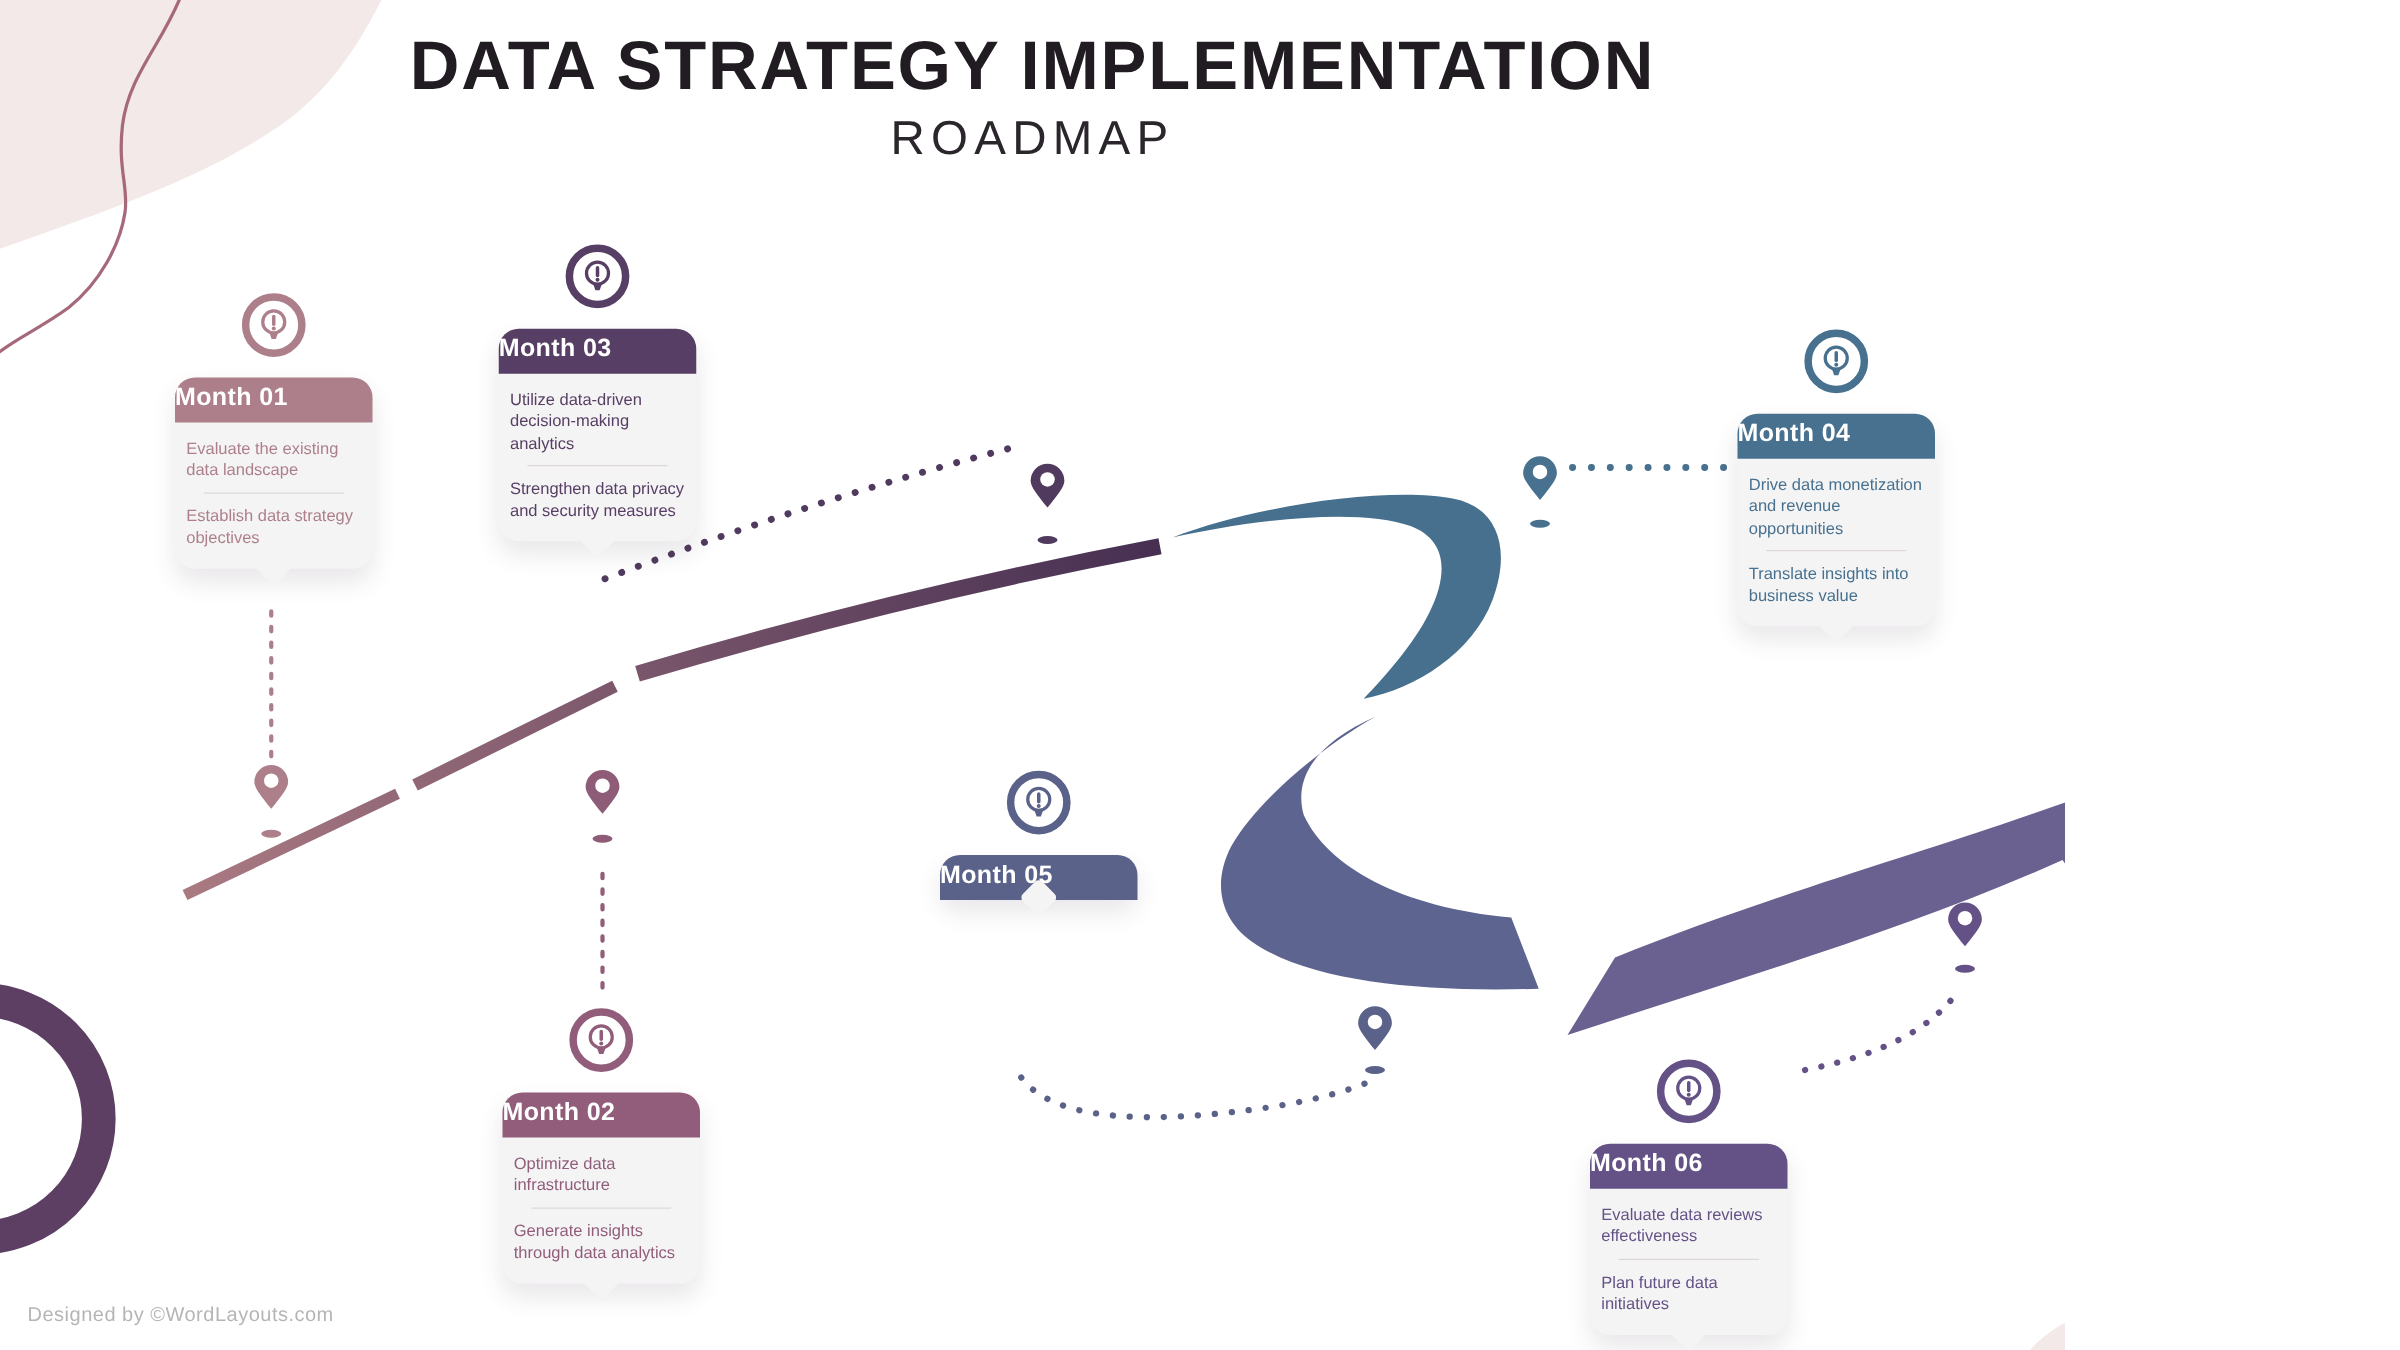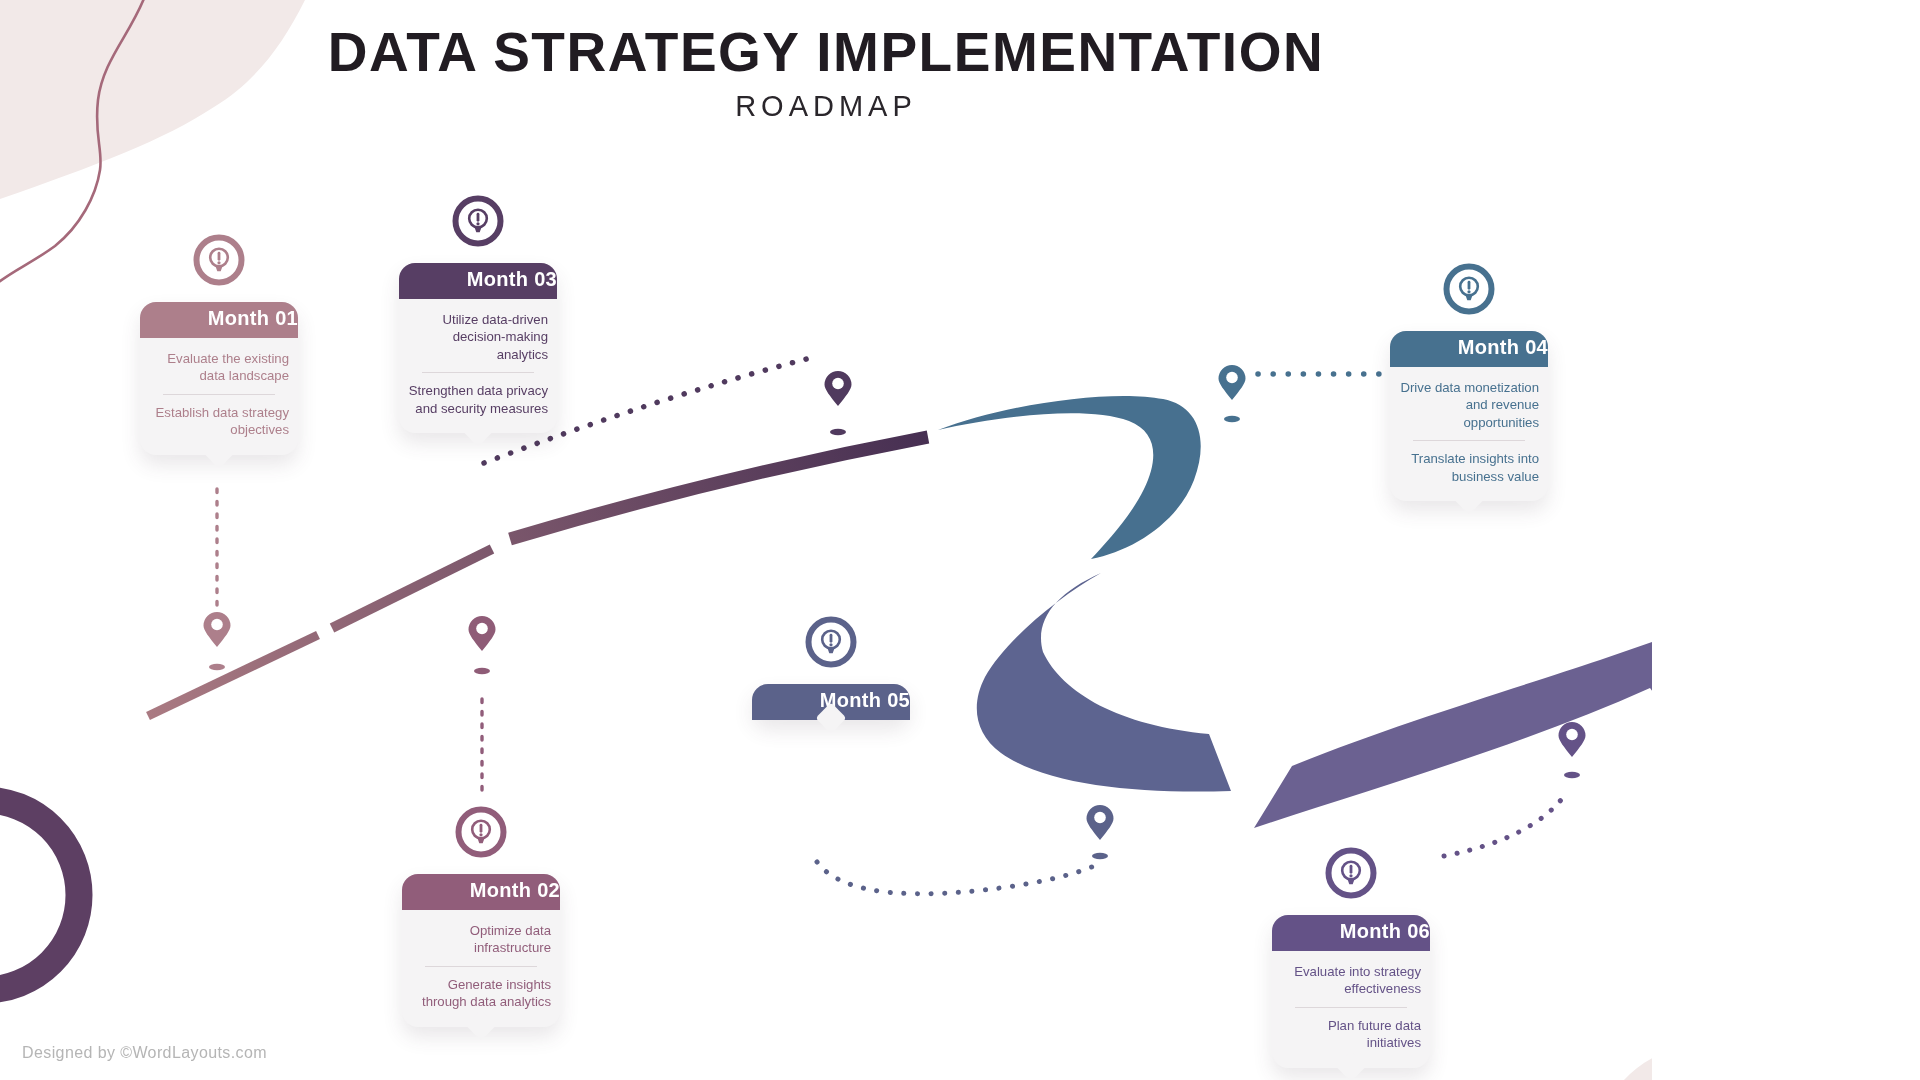--- a/index.html
+++ b/index.html
@@ -7,24 +7,24 @@
     position:relative;width:1652px;height:1080px;overflow:hidden;background:#ffffff;
     font-family:"Liberation Sans",sans-serif;
   }
   .overlay{position:absolute;left:0;top:0;z-index:1;}
   
   .title-block{position:absolute;top:20px;left:0;width:100%;text-align:center;z-index:2;}
   .title-block h1{
     margin:0;font-size:55px;font-weight:900;letter-spacing:1.5px;color:#211c22;
   }
   .title-block h2{
-    margin:6px 0 0;font-size:29px;font-weight:400;letter-spacing:5px;color:#2a262b;
+    margin:6px 0 0;font-size:38px;font-weight:400;letter-spacing:5px;color:#2a262b;
   }
   
-  .month{position:absolute;width:158px;text-align:right;z-index:2;color:var(--c);}
+  .month{position:absolute;width:158px;text-align:left;z-index:2;color:var(--c);}
   .bulb{display:block;margin:0 auto 16px;}
   .card{position:relative;border-radius:16px;background:#f5f4f5;
         box-shadow:0 10px 20px rgba(70,55,70,.12);}
   .card-header{
     background:var(--c);color:#ffffff;font-size:20px;font-weight:700;
     padding:5px 0 8px;border-radius:16px 16px 0 0;letter-spacing:.3px;
   }
   .card-body{padding:12px 9px 16px;font-size:13.2px;line-height:1.32;color:var(--c);}
   .divider{border:none;border-top:1px solid #ddd7da;margin:9px 14px;}
   .tail{
@@ -207,21 +207,21 @@
     <svg class="bulb" width="52" height="52" viewBox="0 0 52 52">
       <circle cx="26" cy="26" r="22.5" fill="#fff" stroke="currentColor" stroke-width="6"></circle>
       <circle cx="26" cy="23.5" r="8.8" fill="none" stroke="currentColor" stroke-width="2.6"></circle>
       <line x1="26" y1="19.2" x2="26" y2="25.3" stroke="currentColor" stroke-width="2.8" stroke-linecap="round"></line>
       <circle cx="26" cy="28.8" r="1.6" fill="currentColor"></circle>
       <path d="M22.6,32.4 L29.4,32.4 L27.7,37.2 L24.3,37.2 Z" fill="currentColor"></path>
     </svg>
     <div class="card">
       <div class="card-header">Month 06</div>
       <div class="card-body">
-        <div>Evaluate into strategy effectiveness</div>
+        <div>Evaluate data reviews effectiveness</div>
         <hr class="divider">
         <div>Plan future data initiatives</div>
       </div>
       <div class="tail"></div>
     </div>
   </div>
 
   <div class="credit">Designed by ©WordLayouts.com</div>
 
 </div>

